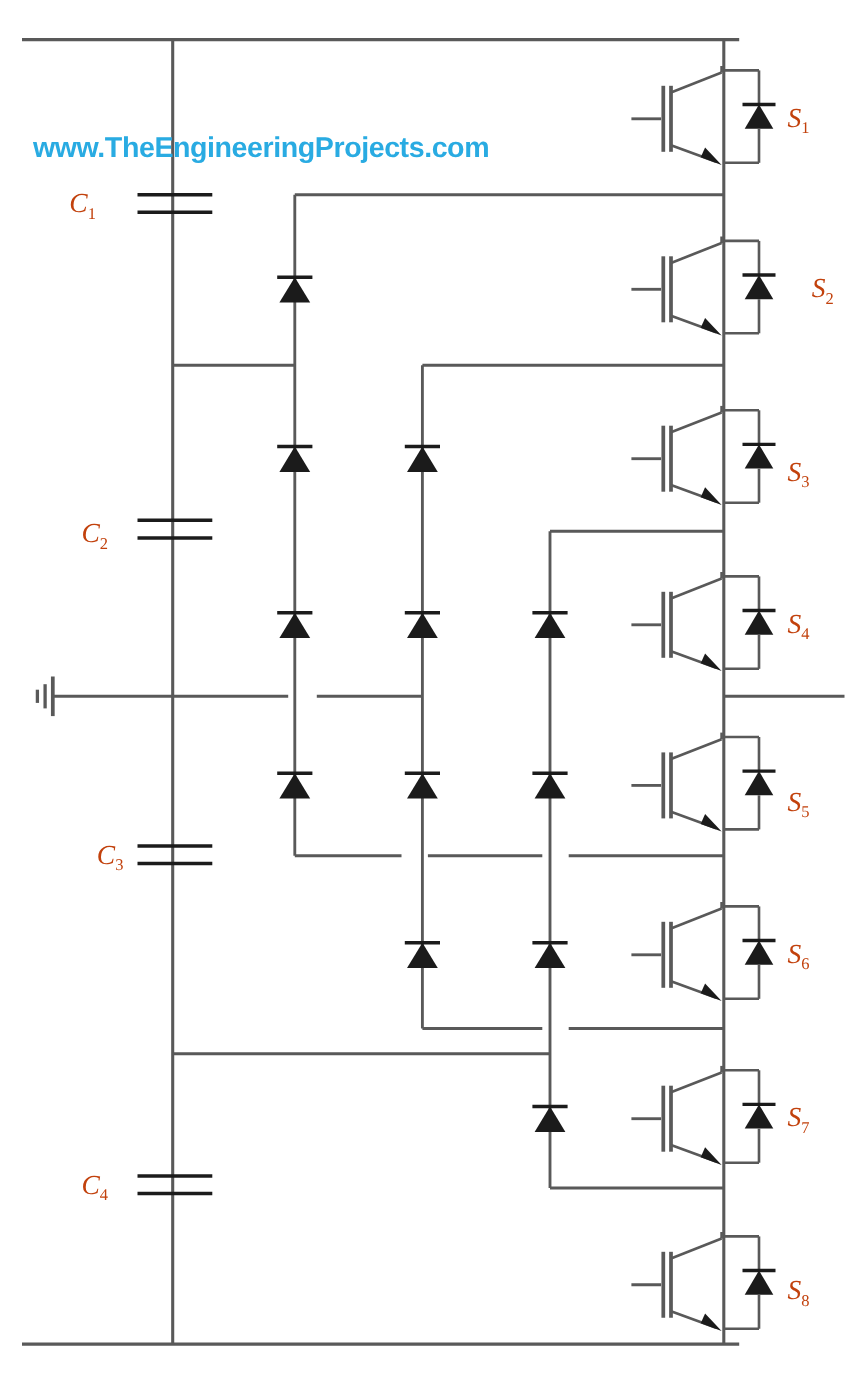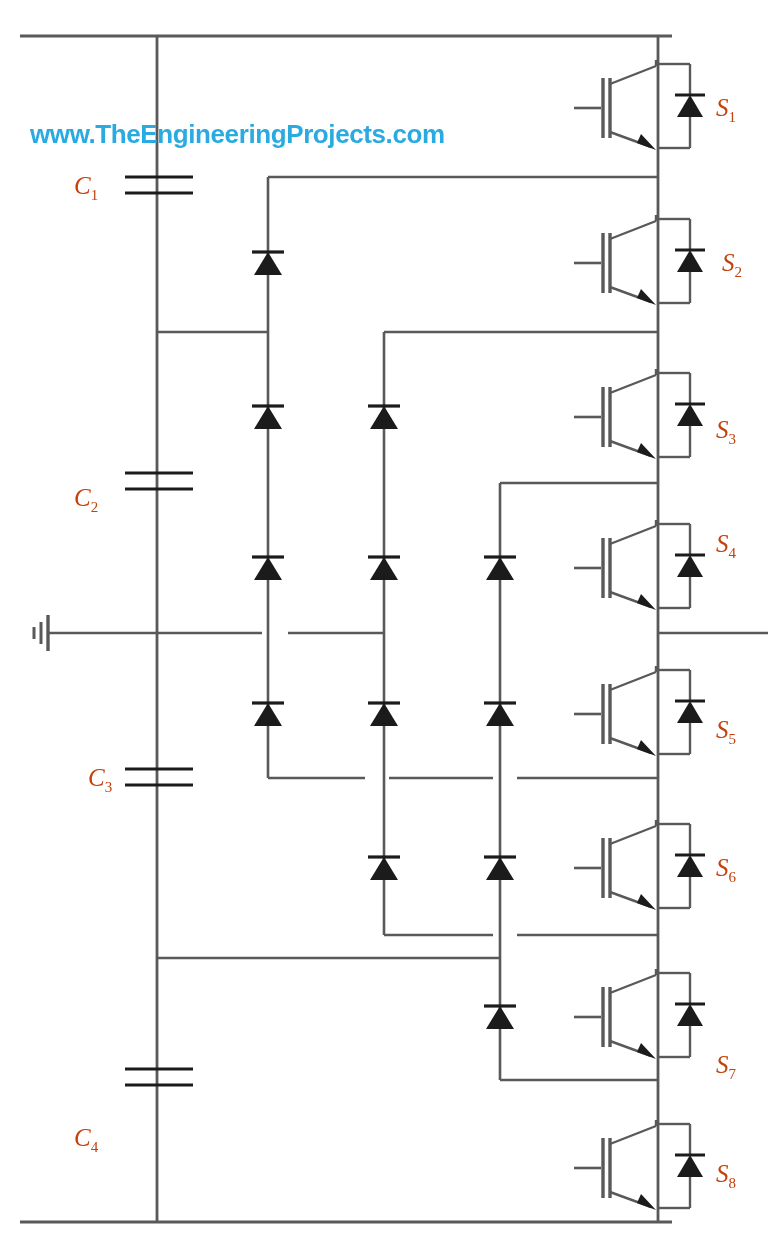--- a/index.html
+++ b/index.html
@@ -145,51 +145,51 @@
       </g>
     <g>
         <use href="#igbt-sym" x="0" y="1168"></use>
       </g>
   </svg>
 
   <div class="wmwrap">
     <span class="wm" id="wm-text" style="color: rgb(41, 171, 226);">www.TheEngineeringProjects.com</span>
   </div>
 
-  <div class="lbl" style="left:74px;top:172px">
+  <div class="lbl" style="left:63px;top:172px">
     <span>C</span><sub>1</sub>
   </div>
-  <div class="lbl" style="left:74px;top:484px">
+  <div class="lbl" style="left:74px;top:472px">
     <span>C</span><sub>2</sub>
   </div>
   <div class="lbl" style="left:88px;top:764px">
     <span>C</span><sub>3</sub>
   </div>
-  <div class="lbl" style="left:74px;top:1124px">
+  <div class="lbl" style="left:74px;top:1064px">
     <span>C</span><sub>4</sub>
   </div>
 
   <div class="lbl" style="left:716px;top:94px">
     <span>S</span><sub>1</sub>
   </div>
-  <div class="lbl" style="left:722px;top:249px">
+  <div class="lbl" style="left:738px;top:249px">
     <span>S</span><sub>2</sub>
   </div>
   <div class="lbl" style="left:716px;top:416px">
     <span>S</span><sub>3</sub>
   </div>
-  <div class="lbl" style="left:716px;top:530px">
+  <div class="lbl" style="left:716px;top:554px">
     <span>S</span><sub>4</sub>
   </div>
   <div class="lbl" style="left:716px;top:716px">
     <span>S</span><sub>5</sub>
   </div>
   <div class="lbl" style="left:716px;top:854px">
     <span>S</span><sub>6</sub>
   </div>
-  <div class="lbl" style="left:716px;top:1051px">
+  <div class="lbl" style="left:716px;top:1003px">
     <span>S</span><sub>7</sub>
   </div>
   <div class="lbl" style="left:716px;top:1160px">
     <span>S</span><sub>8</sub>
   </div>
 
 </div>
 
 </body></html>

